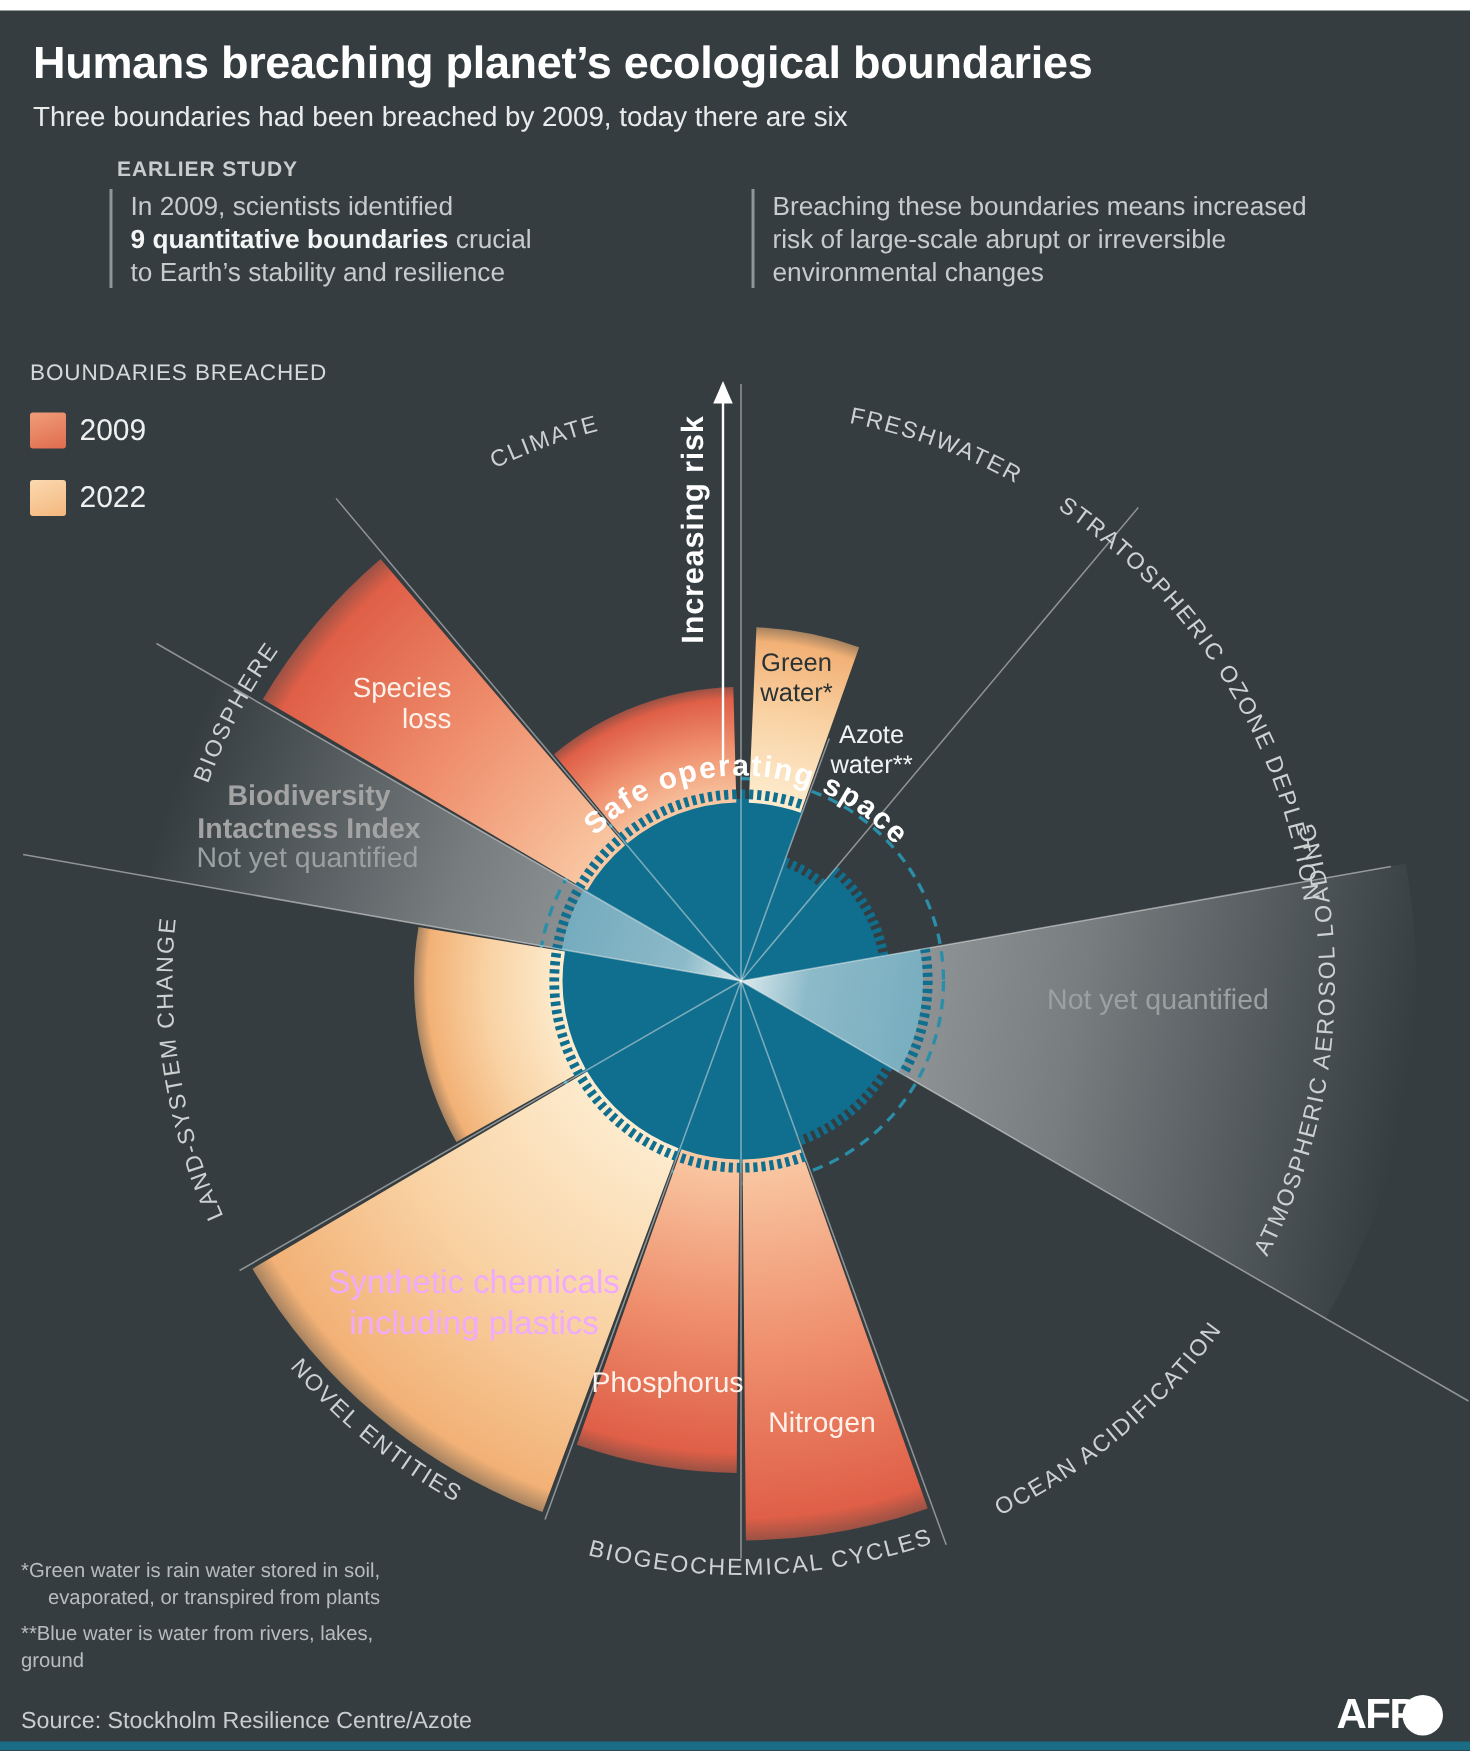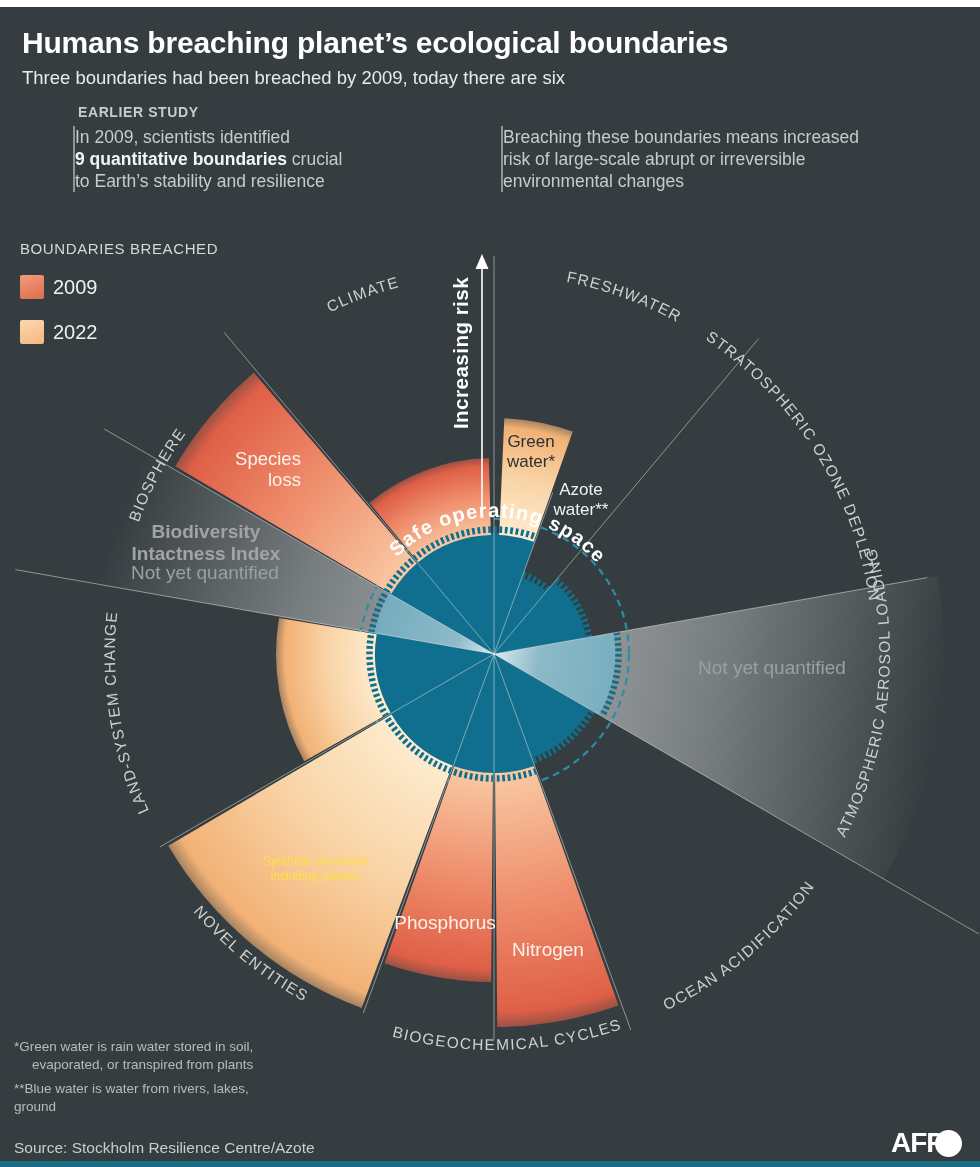--- a/index.html
+++ b/index.html
@@ -8,39 +8,39 @@
     background:#353d40;
     font-family:"Liberation Sans","DejaVu Sans",sans-serif;
   }
   .abs{position:absolute;}
   .anno{position:absolute;transform:translate(-50%,-50%);text-align:center;white-space:pre-line;line-height:1.16;}
   #top-strip{left:0;top:0;width:980px;height:7px;background:#ffffff;}
   #bottom-strip{left:0;top:1161px;width:980px;height:6px;background:#1a6d84;}
   #title{left:22px;top:26px;font-size:30px;font-weight:bold;color:#ffffff;letter-spacing:-0.2px;}
   #subtitle{left:22px;top:67px;font-size:18.5px;color:#e9ebeb;}
   #kicker{left:78px;top:104px;font-size:14px;font-weight:600;color:#c9cdcd;letter-spacing:0.6px;}
-  .study-col{position:absolute;top:126px;border-left:2px solid #8f9697;
+  .study-col{position:absolute;top:126px;border-left:2px solid #8f9697;padding-left:12px;
     font-size:17.5px;line-height:22px;color:#c7cbcb;white-space:pre-line;}
   #study-left{left:73px;width:330px;}
   #study-right{left:501px;width:400px;}
   #study-left b{color:#f4f6f6;}
   #legend-title{left:20px;top:240px;font-size:15px;color:#d5d9d9;letter-spacing:0.6px;text-align:center;}
   .swatch{position:absolute;width:24px;height:24px;border-radius:2px;}
   #sw-2009{left:20px;top:275px;background:linear-gradient(160deg,#f09d79,#df6c4d);}
   #sw-2022{left:20px;top:320px;background:linear-gradient(160deg,#fbd9b0,#f4b77e);}
   .yr{position:absolute;font-size:20px;color:#eef0f0;}
   #yr-2009{left:53px;top:276px;}
   #yr-2022{left:53px;top:321px;}
   #species-label{left:268px;top:469px;font-size:18.5px;color:#fdf2eb;text-align:right;}
   #greenwater-label{left:531px;top:452px;font-size:17px;color:#2b3234;}
   #bluewater-label{left:581px;top:500px;font-size:17px;color:#eef2f2;}
   #bii-title{left:206px;top:543px;font-size:19px;font-weight:600;color:#a3a3a3;}
   #bii-note{left:205px;top:573px;font-size:19px;color:#9aa1a1;}
   #aerosol-note{left:772px;top:668px;font-size:19px;color:#9aa1a1;}
-  #synthetic-label{left:316px;top:869px;font-size:12px;color:#fde047;line-height:1.22;}
+  #synthetic-label{left:316px;top:869px;font-size:22px;color:#f0abfc;line-height:1.22;}
   #phosphorus-label{left:445px;top:923px;font-size:19px;color:#fdf2eb;}
   #nitrogen-label{left:548px;top:950px;font-size:19px;color:#fdf2eb;}
   .footnote{position:absolute;left:14px;font-size:13.5px;line-height:18px;color:#b7bcbc;white-space:pre-line;}
   #fn-green{top:1038px;text-align:right;}
   #fn-blue{top:1080px;}
   #source{left:14px;top:1139px;font-size:15.5px;color:#c9cdcd;}
   #afp{left:891px;top:1127px;font-size:28px;font-weight:800;color:#ffffff;letter-spacing:-1px;}
   #afp-dot{left:935px;top:1130px;width:27px;height:27px;border-radius:50%;background:#ffffff;}
   svg{position:absolute;left:0;top:0;}
 </style>

